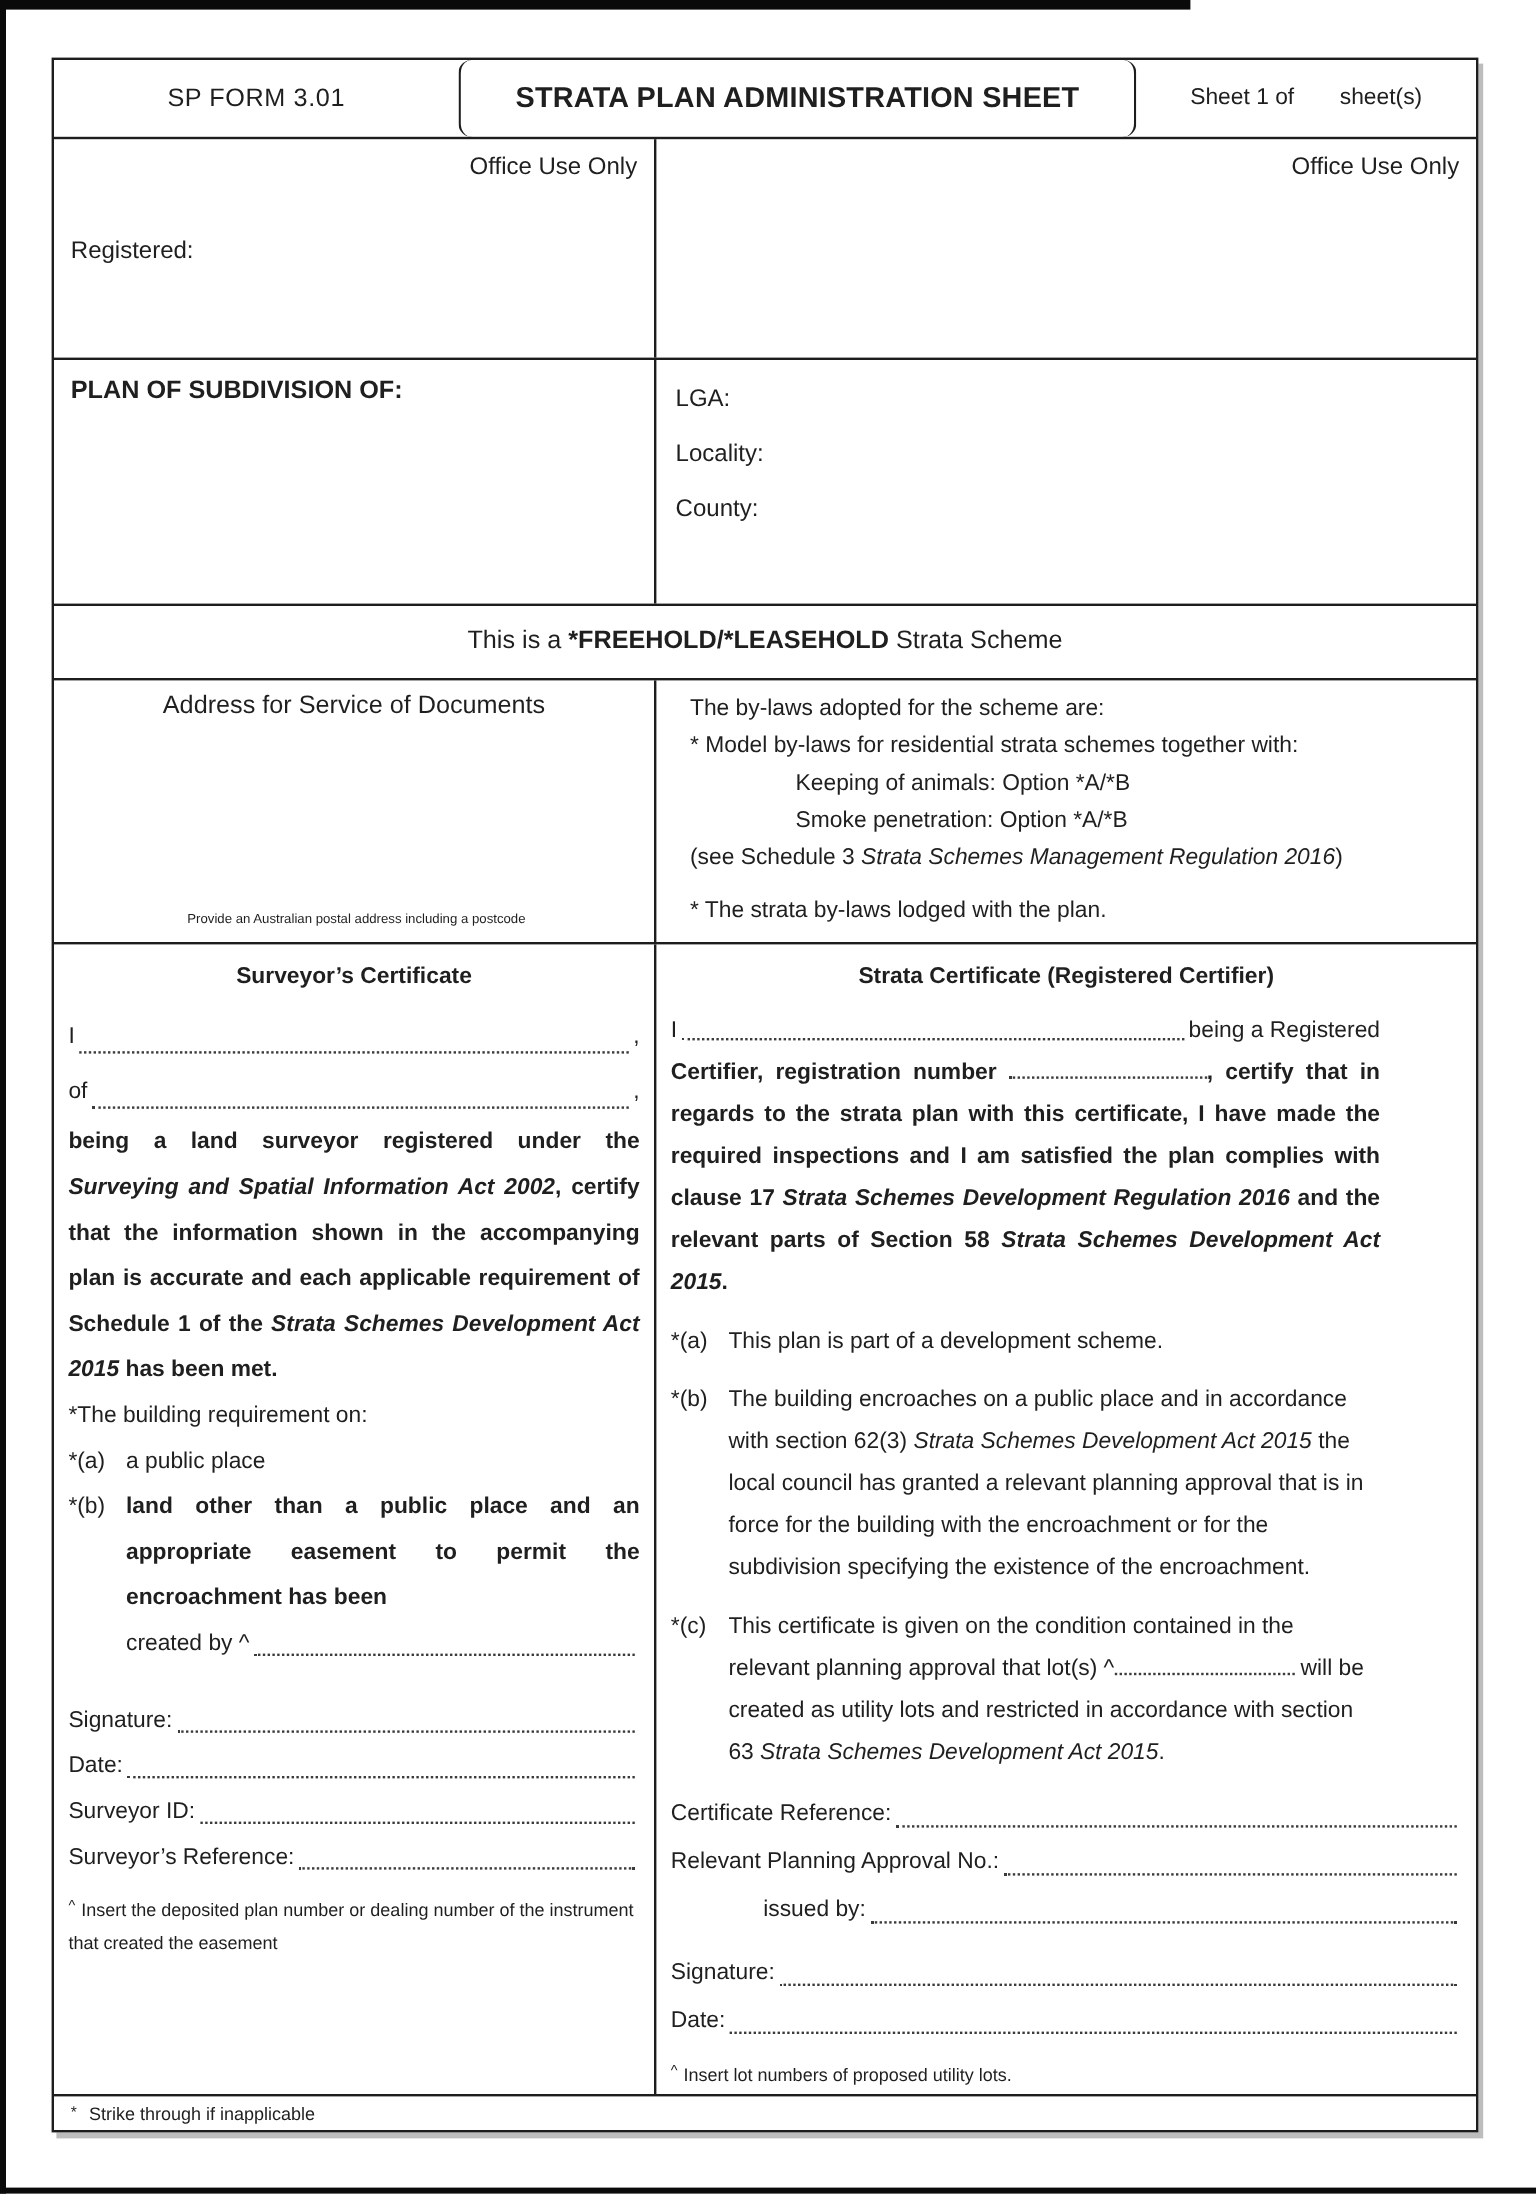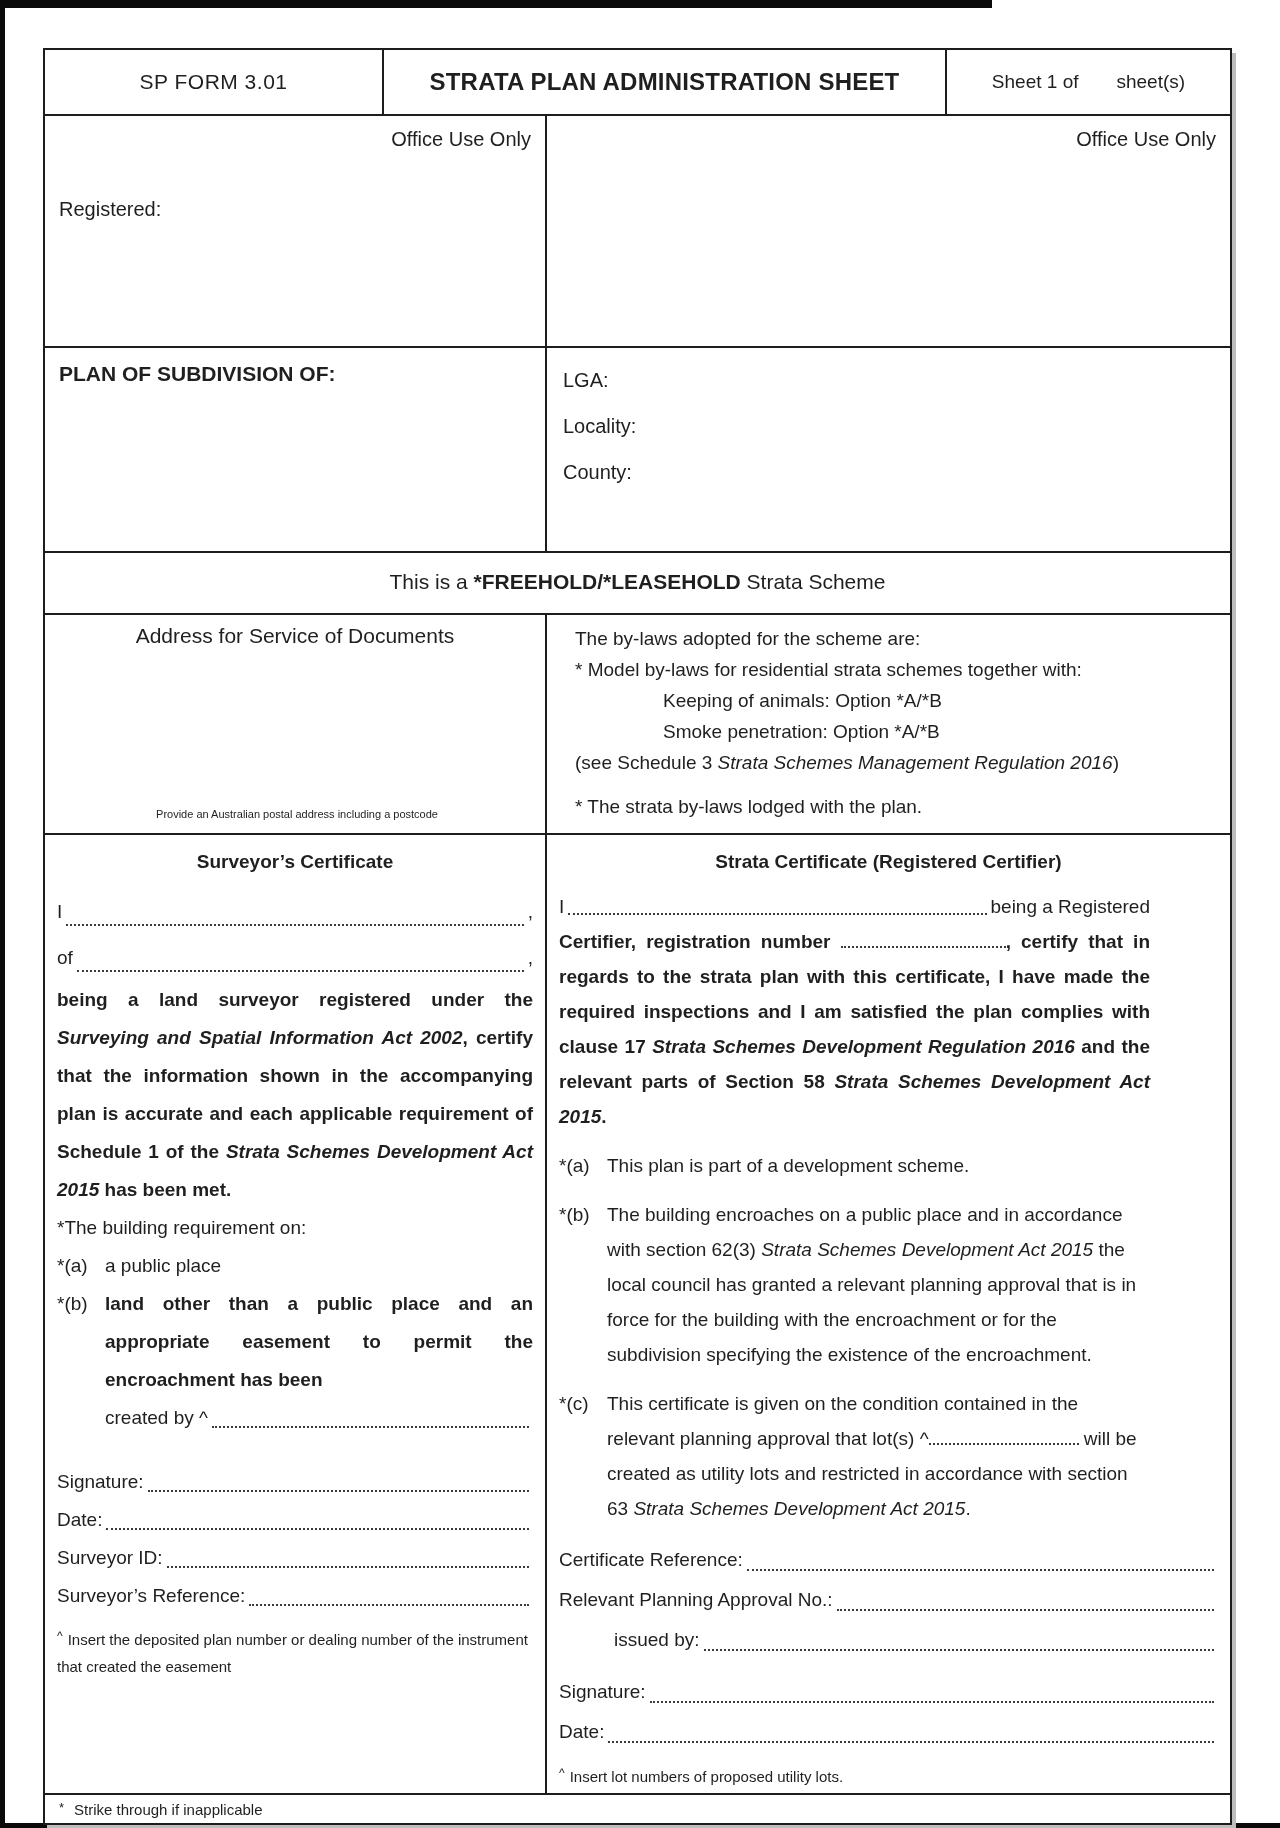--- a/index.html
+++ b/index.html
@@ -19,29 +19,29 @@
     font-size:19px;
   }
   .row{box-sizing:border-box;border-top:2px solid #1d1d1d;position:relative;}
   .row:first-child{border-top:none;}
   .two{display:flex;}
   .cl{width:502px;box-sizing:border-box;border-right:2px solid #1d1d1d;position:relative;overflow:hidden;}
   .cr{flex:1;box-sizing:border-box;position:relative;overflow:hidden;}
 
   
   .row-header{height:64px;display:flex;align-items:stretch;}
-  .hcell{box-sizing:border-box;display:flex;align-items:center;justify-content:center;}
+  .hcell{box-sizing:border-box;display:flex;align-items:center;justify-content:center;border-radius:11px;}
   .h-code{width:337px;font-size:21px;letter-spacing:.5px;}
   .h-title{width:565px;border-left:2px solid #1d1d1d;border-right:2px solid #1d1d1d;
            font-weight:bold;font-size:24px;letter-spacing:.2px;}
   .h-sheet{flex:1;font-size:19px;}
   .h-sheet .gap{margin-left:38px;}
 
   
-  .row-office{height:232px;}
+  .row-office{height:184px;}
   .office-label{position:absolute;top:12px;right:14px;font-size:20px;}
   .registered{position:absolute;top:82px;left:14px;font-size:20px;}
 
   
   .row-plan{height:205px;}
   .plan-label{padding:14px 0 0 14px;font-weight:bold;font-size:21px;}
   .loc-list{padding:22px 0 0 16px;}
   .loc-field{font-size:20px;line-height:20px;margin-bottom:26px;}
 
   
@@ -70,21 +70,21 @@
   .marker{flex:none;width:48px;}
   .mtext{flex:1;}
   .sv-item{line-height:38px;margin-top:0;}
   .st-item{line-height:35px;}
   .mt14{margin-top:14px;} .mt26{margin-top:26px;} .mt12{margin-top:12px;}
   .idots{display:inline-block;border-bottom:2px dotted #3b3b3b;height:15px;}
   .it{font-style:italic;}
   .bd{font-weight:bold;}
   .supmark{font-size:12px;vertical-align:5px;margin-right:5px;}
   .footnote{font-size:15px;line-height:27px;margin-top:8px;}
-  .issued-indent{margin-left:55px;}
+  .issued-indent{margin-left:77px;}
 
   
   .row-foot{height:30px;font-size:15px;line-height:26px;padding-left:14px;}
   .foot-star{font-size:13px;vertical-align:3px;margin-right:10px;}
 </style>
 </head>
 <body>
 
 <div class="frame-top"></div>
 <div class="frame-left"></div>

